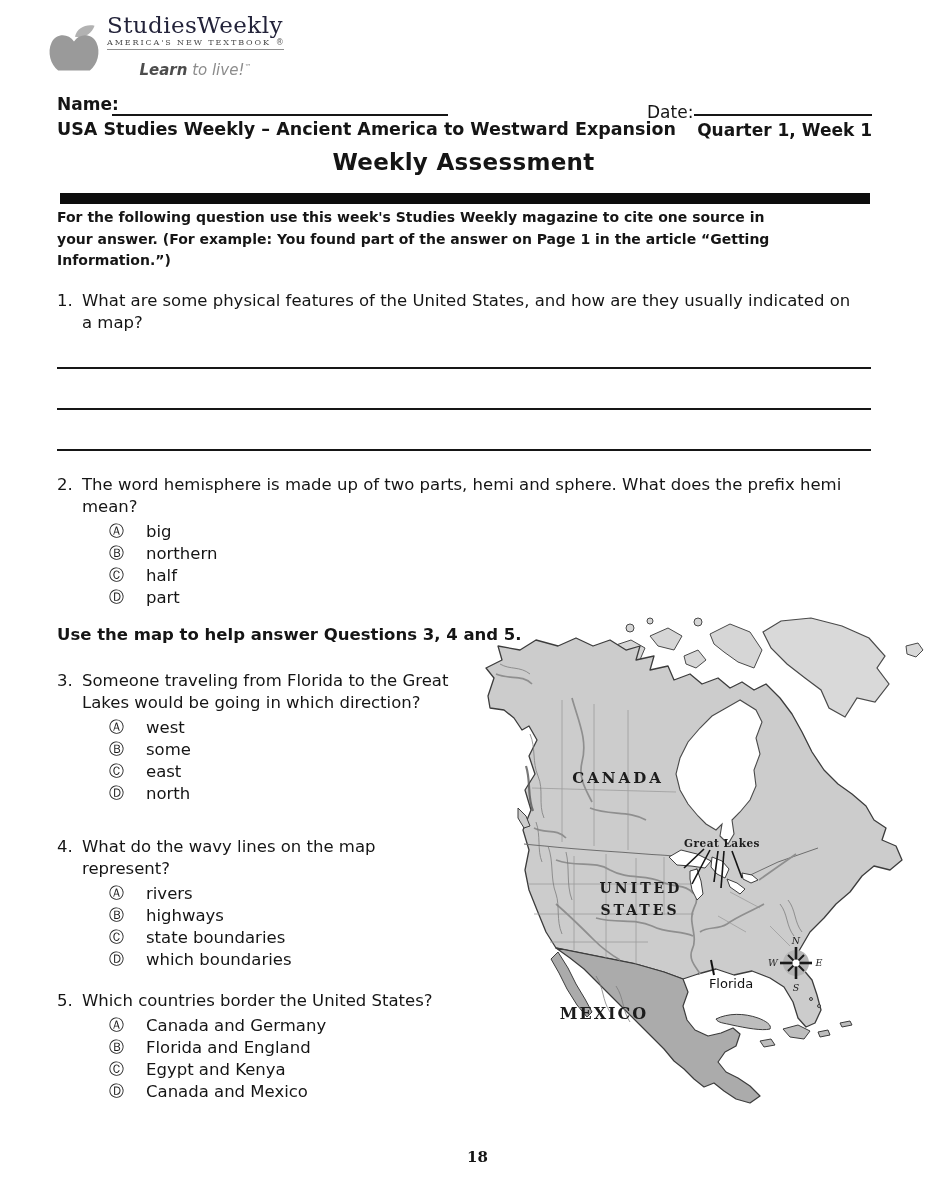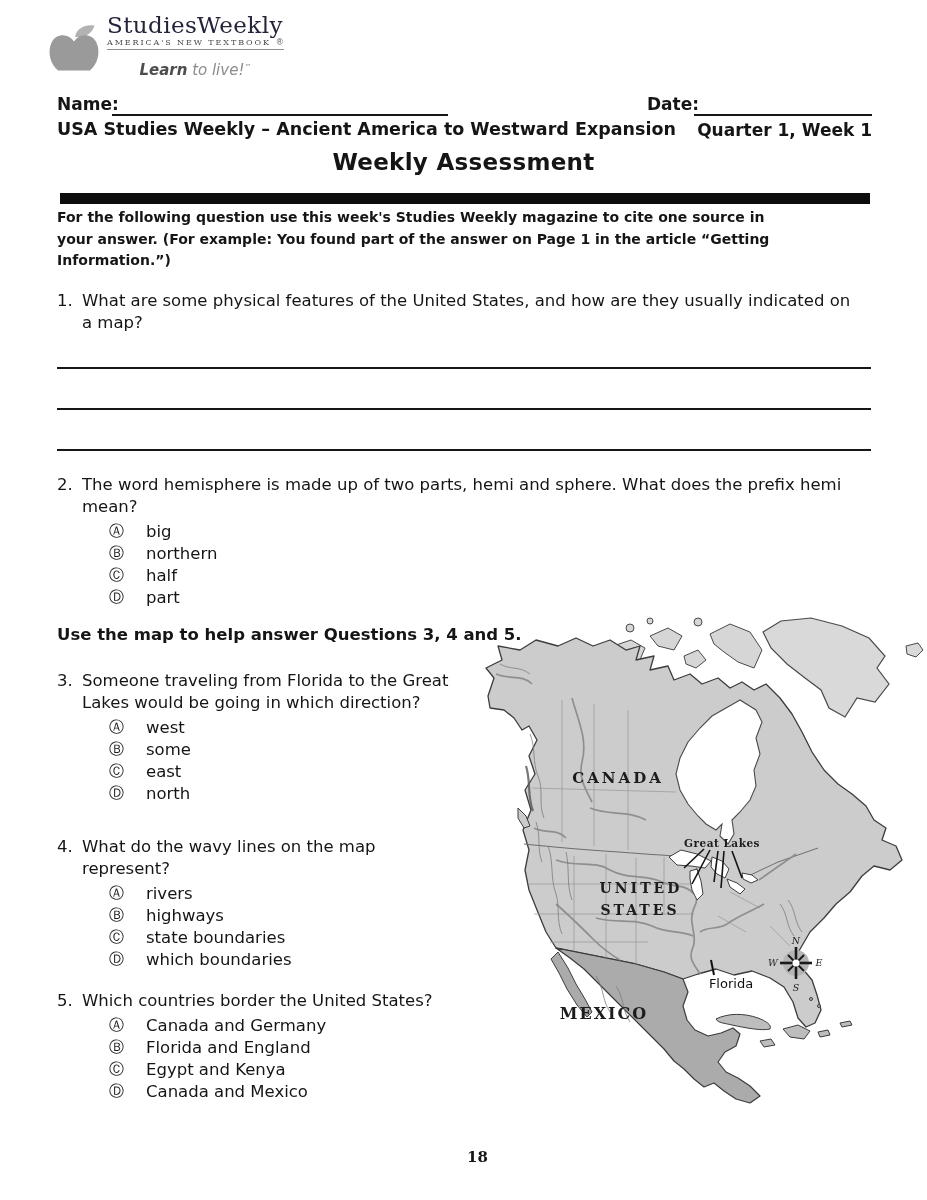--- a/index.html
+++ b/index.html
@@ -17,21 +17,21 @@
   .tagline-row { display:flex; align-items:flex-end; gap:5px; border-bottom:1.5px solid #8f8f8f; padding-bottom:2px; }
   .tagline { font-family:"DejaVu Serif", serif; font-size:8px; letter-spacing:1.9px; color:#4a4a4a; }
   .reg { font-size:8px; color:#666; }
   .slogan { text-align:center; font-size:15px; font-style:italic; color:#8c8c8c; margin-top:11px; }
   .slogan .lead { font-weight:bold; color:#4d4d4d; }
   .tm { font-size:7px; vertical-align:super; }
 
   
   .name-label { left:57px; top:94px; font-size:17px; font-weight:bold; }
   .name-line  { left:112px; top:114px; width:336px; border-top:2px solid #161616; }
-  .date-label { left:647px; top:94px; font-size:17px; font-weight:bold; }
+  .date-label { left:647px; top:102px; font-size:17px; font-weight:normal; }
   .date-line  { left:694px; top:114px; width:178px; border-top:2px solid #161616; }
   .course-title { left:57px; top:119px; font-size:17.5px; font-weight:bold; }
   .issue-label  { right:55px; top:120px; font-size:17px; font-weight:bold; }
   .assessment-title { left:0; top:149px; width:100%; text-align:center; font-size:23px; font-weight:bold; letter-spacing:.3px; }
   .title-bar { left:60px; top:193px; width:810px; height:11px; background:#0d0d0d; }
 
   .instructions { left:57px; top:207px; width:822px; font-size:14px; font-weight:bold; line-height:21.5px; white-space:pre-line; }
 
   .q { display:flex; font-size:16.5px; line-height:22px; }
   .q-num { width:25px; flex:none; }

